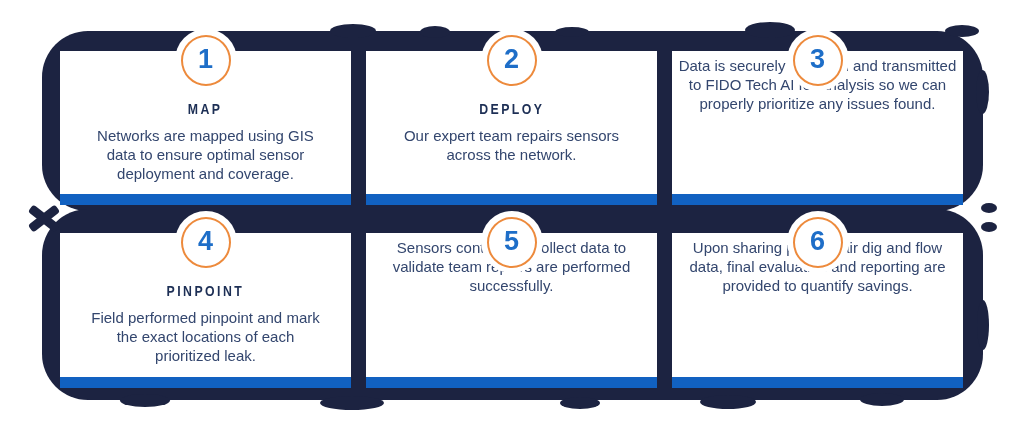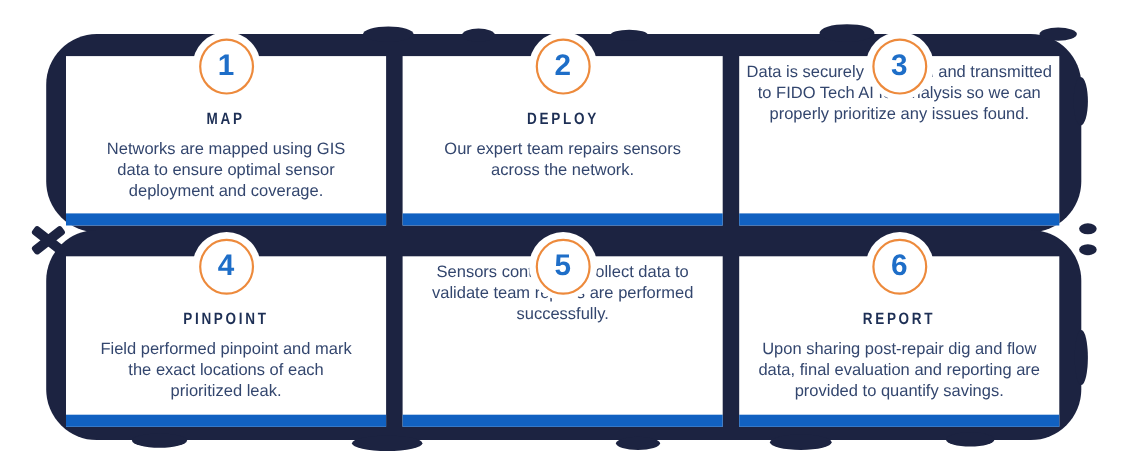--- a/index.html
+++ b/index.html
@@ -121,20 +121,19 @@
     <div class="card-desc">Sensors continue to collect data to
 validate team repairs are performed
 successfully.</div>
     <div class="card-bar"></div>
   </div>
 
   <div class="card row2" style="left:672px;top:233px;">
     <div class="badge-halo">
       <div class="badge">6</div>
     </div>
-    <div class="card-title"><span>REPORT</span></div>
     <div class="card-desc">Upon sharing post-repair dig and flow
 data, final evaluation and reporting are
 provided to quantify savings.</div>
     <div class="card-bar"></div>
   </div>
 
 </div>
 
 </body></html>

